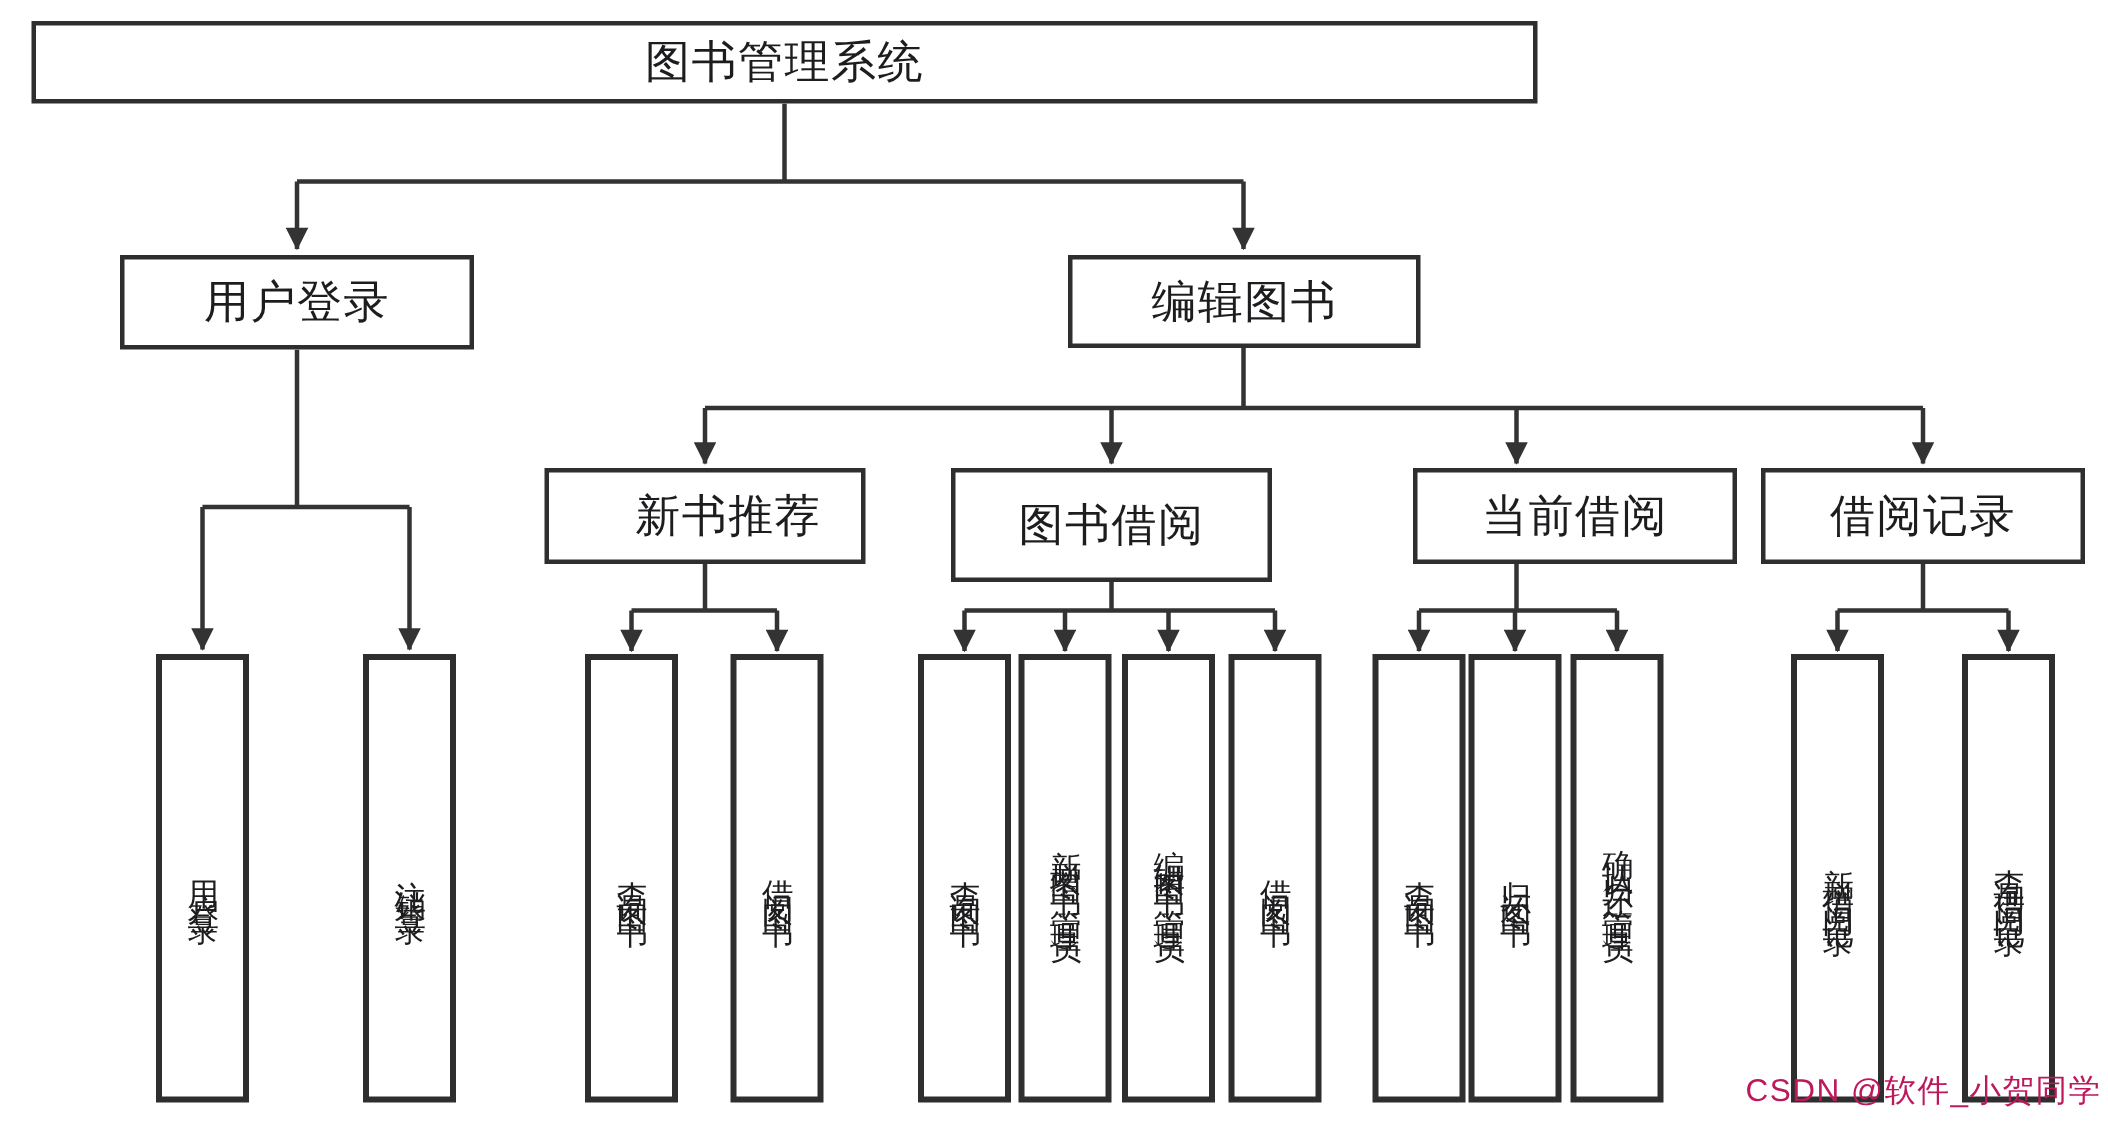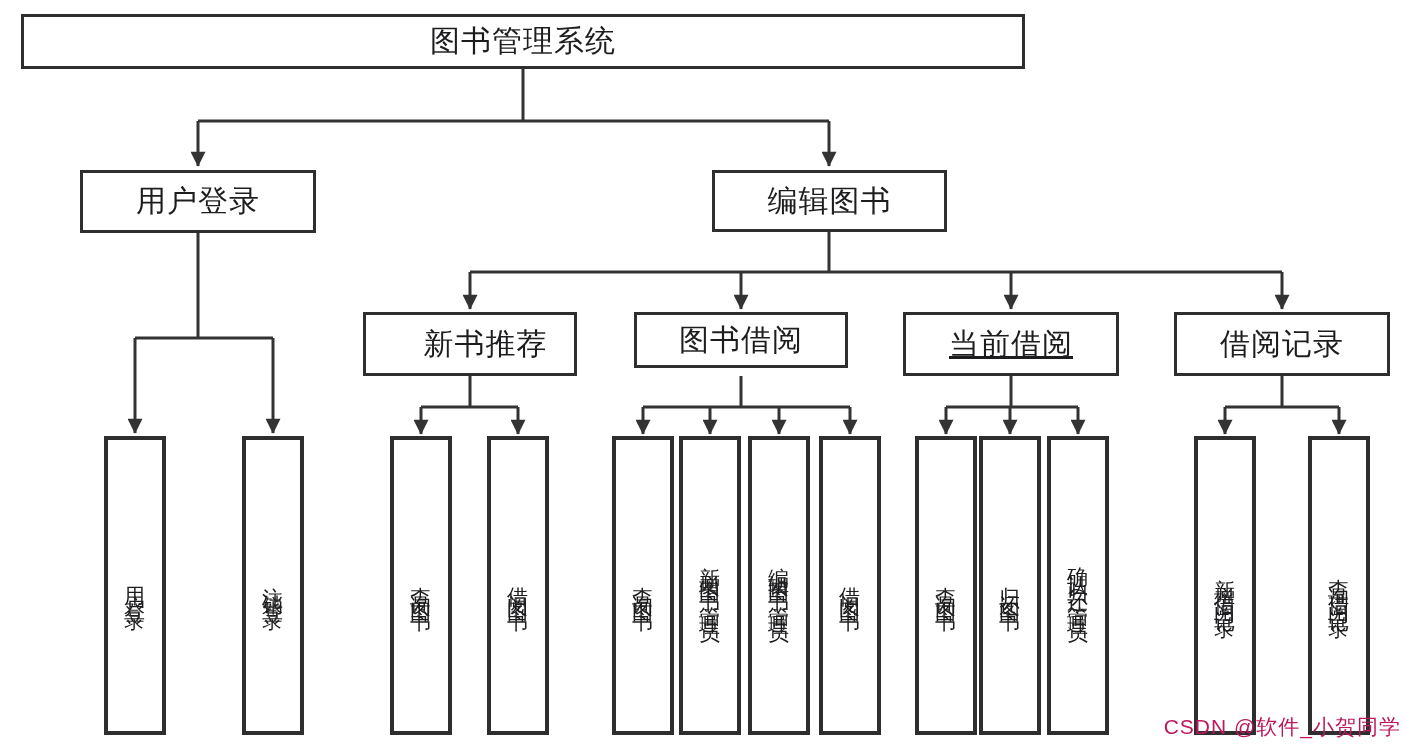--- a/index.html
+++ b/index.html
@@ -114,24 +114,24 @@
   <div class="node h" style="left:80px; top:170px; width:236px; height:63px;">
     <span>用户登录</span>
   </div>
   <div class="node h" style="left:712px; top:170px; width:235px; height:62px;">
     <span>编辑图书</span>
   </div>
 
   <div class="node h" style="left:363px; top:312px; width:214px; height:64px;padding-left:31px;">
     <span>新书推荐</span>
   </div>
-  <div class="node h" style="left:634px; top:312px; width:214px; height:56px;">
+  <div class="node h" style="left:634px; top:312px; width:214px; height:76px;">
     <span>图书借阅</span>
   </div>
-  <div class="node h" style="left:903px; top:312px; width:216px; height:64px;text-decoration:underline;">
+  <div class="node h" style="left:942px; top:312px; width:216px; height:64px;">
     <span>当前借阅</span>
   </div>
   <div class="node h" style="left:1174px; top:312px; width:216px; height:64px;">
     <span>借阅记录</span>
   </div>
 
   <div class="node leaf" style="left:104px; top:436px; width:62px; height:299px;">
     <span>用户登录</span>
   </div>
   <div class="node leaf" style="left:242px; top:436px; width:62px; height:299px;">

